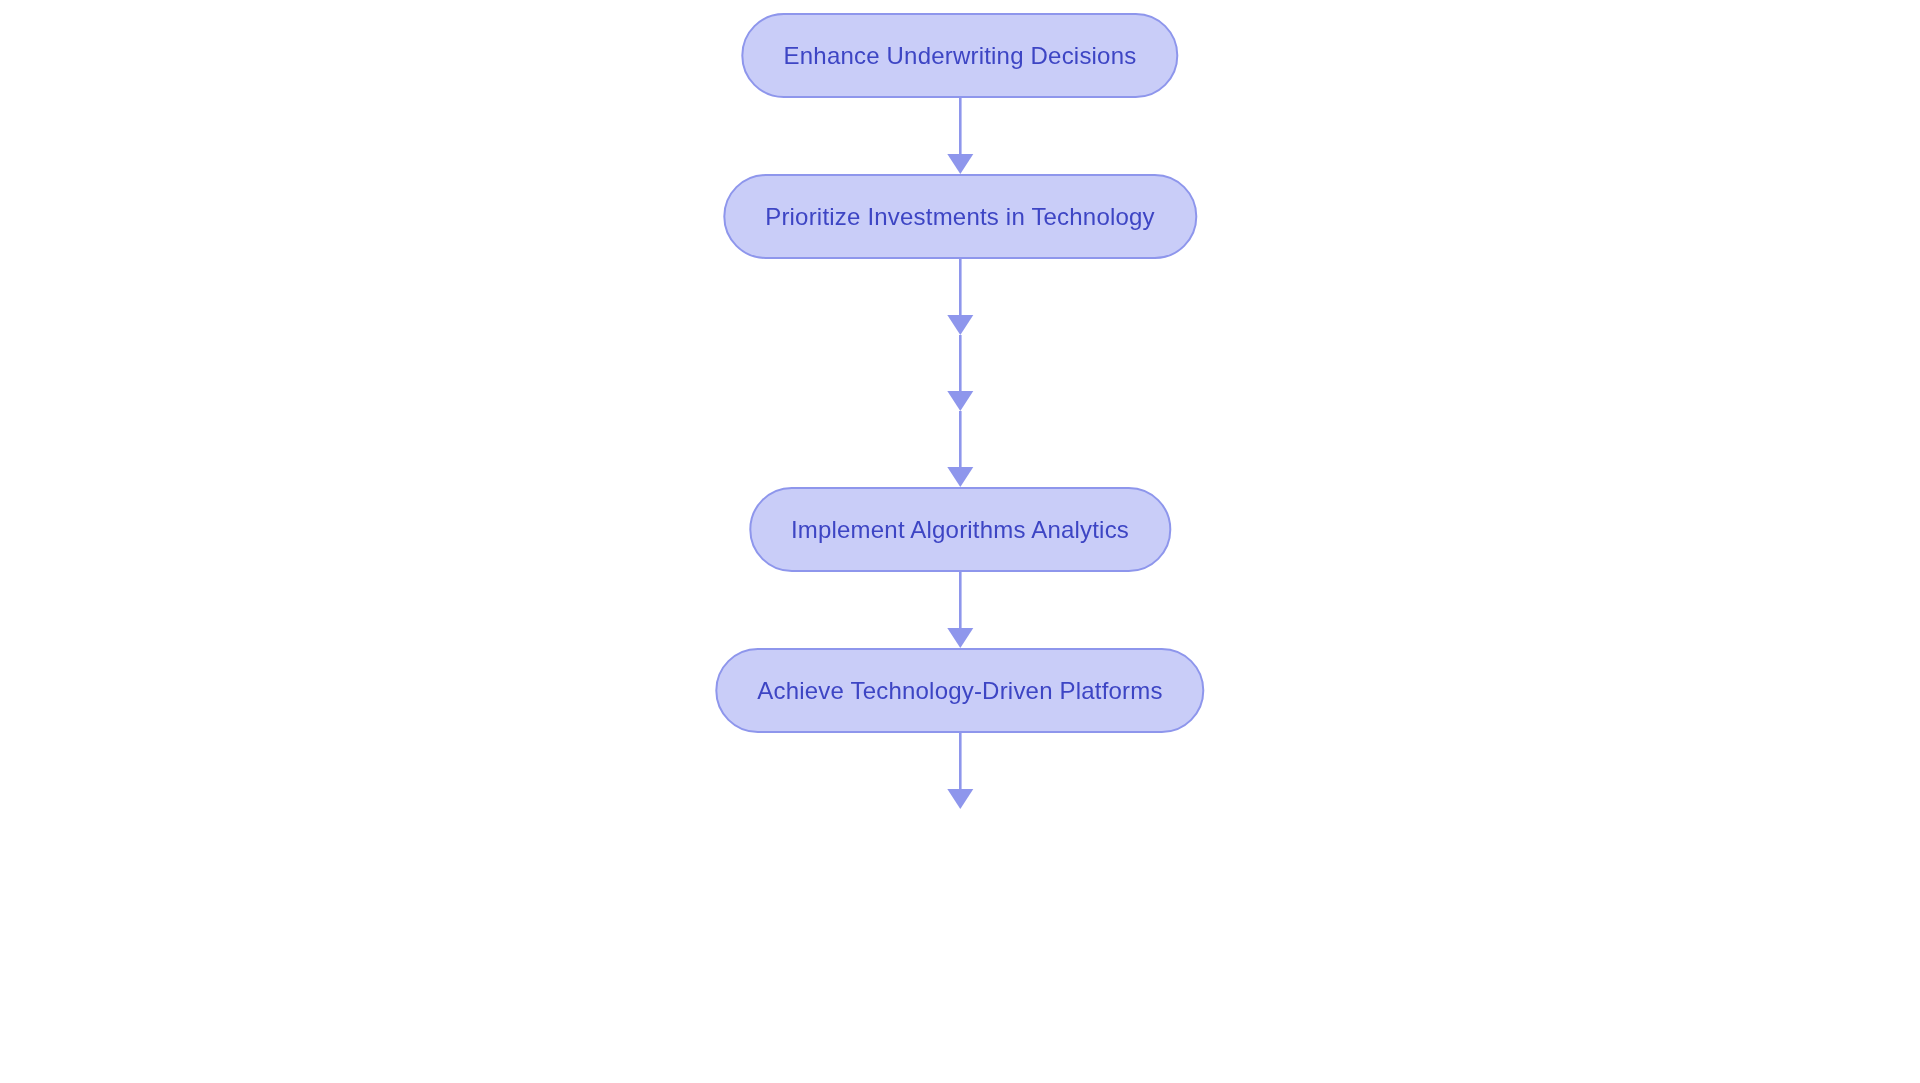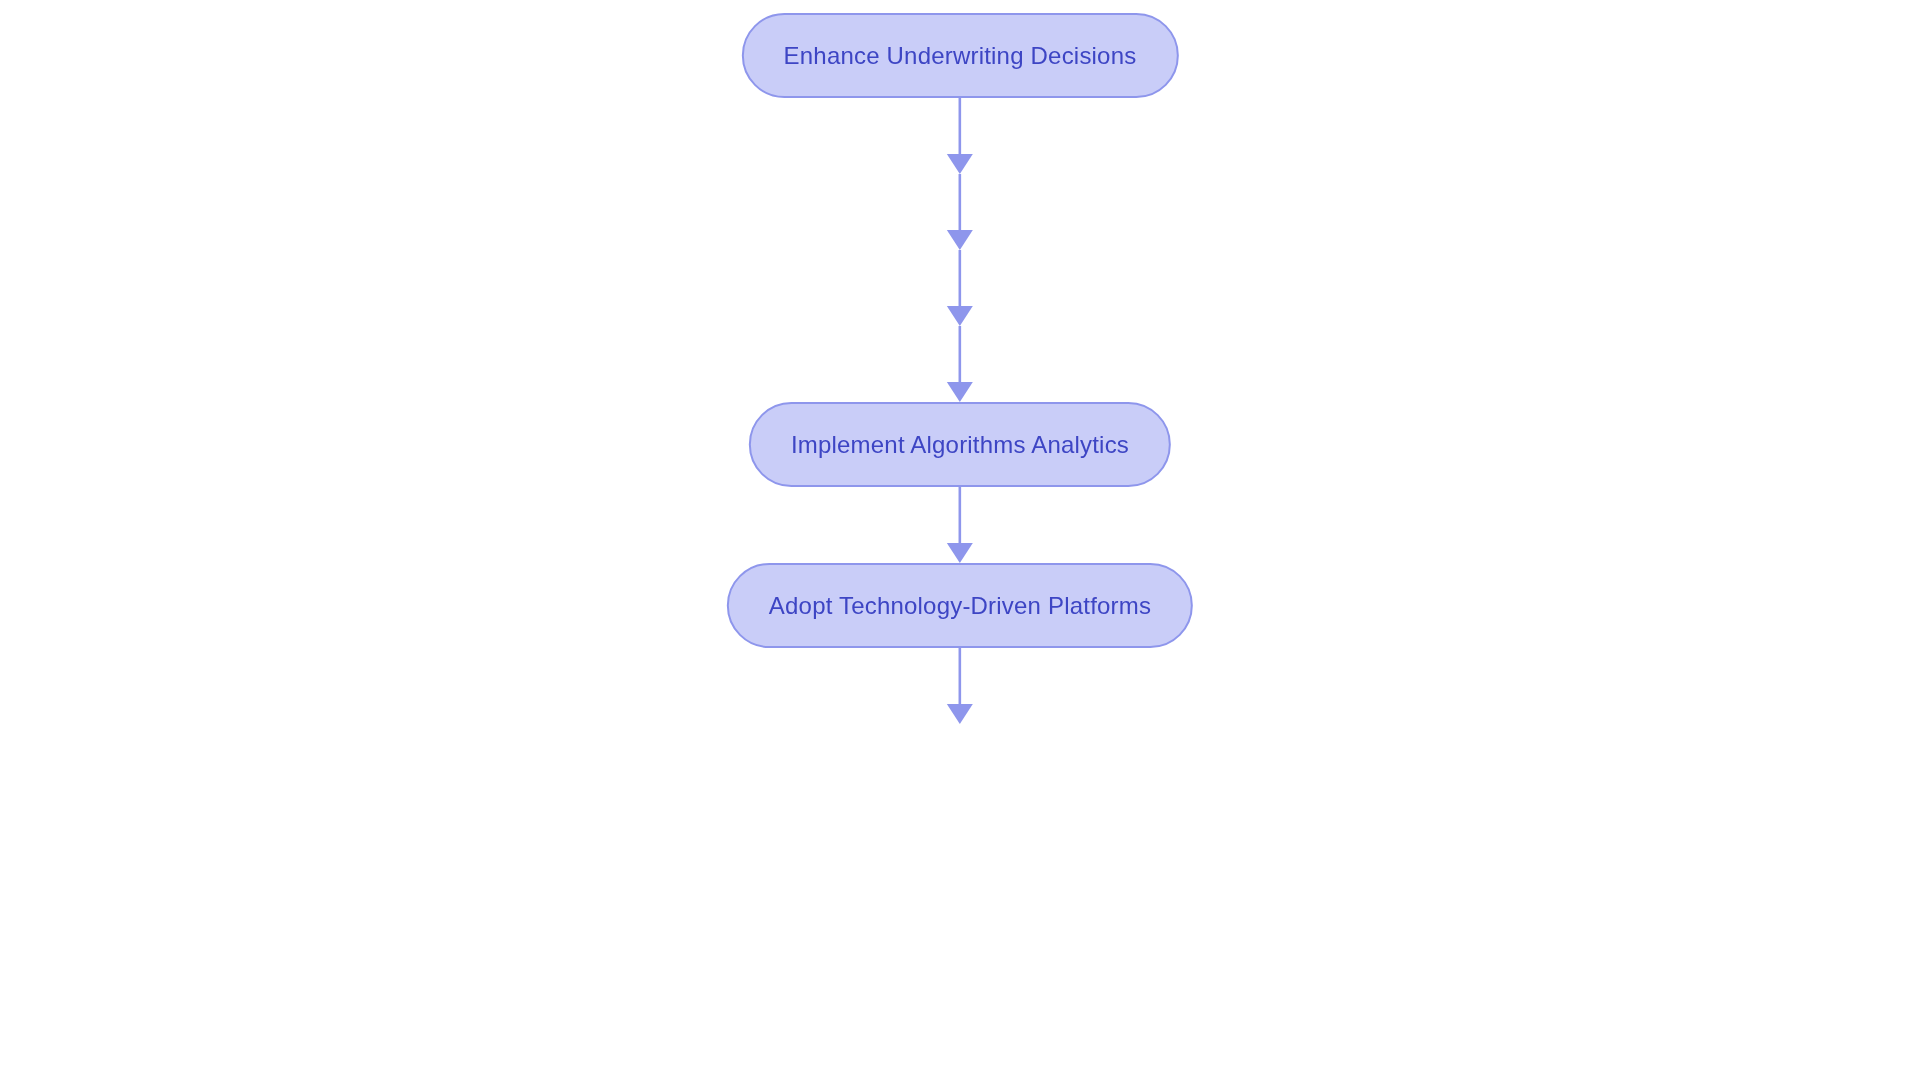--- a/index.html
+++ b/index.html
@@ -65,20 +65,23 @@
       <span>Enhance Underwriting Decisions</span>
     </div>
 
     <div class="arrow">
       <svg width="30" height="76" viewBox="0 0 30 76">
         <line x1="15" y1="0" x2="15" y2="57"></line>
         <polygon points="2,56 28,56 15,76"></polygon>
       </svg>
     </div>
 
+    <div class="node">
+      <span>Prioritize Investments in Technology</span>
+    </div>
 
     <div class="arrow">
       <svg width="30" height="76" viewBox="0 0 30 76">
         <line x1="15" y1="0" x2="15" y2="57"></line>
         <polygon points="2,56 28,56 15,76"></polygon>
       </svg>
     </div>
 
 
     <div class="arrow">
@@ -101,21 +104,21 @@
     </div>
 
     <div class="arrow">
       <svg width="30" height="76" viewBox="0 0 30 76">
         <line x1="15" y1="0" x2="15" y2="57"></line>
         <polygon points="2,56 28,56 15,76"></polygon>
       </svg>
     </div>
 
     <div class="node">
-      <span>Adopt Technology-Driven Platforms</span>
+      <span>Achieve Technology-Driven Platforms</span>
     </div>
 
     <div class="arrow">
       <svg width="30" height="76" viewBox="0 0 30 76">
         <line x1="15" y1="0" x2="15" y2="57"></line>
         <polygon points="2,56 28,56 15,76"></polygon>
       </svg>
     </div>
 
 

